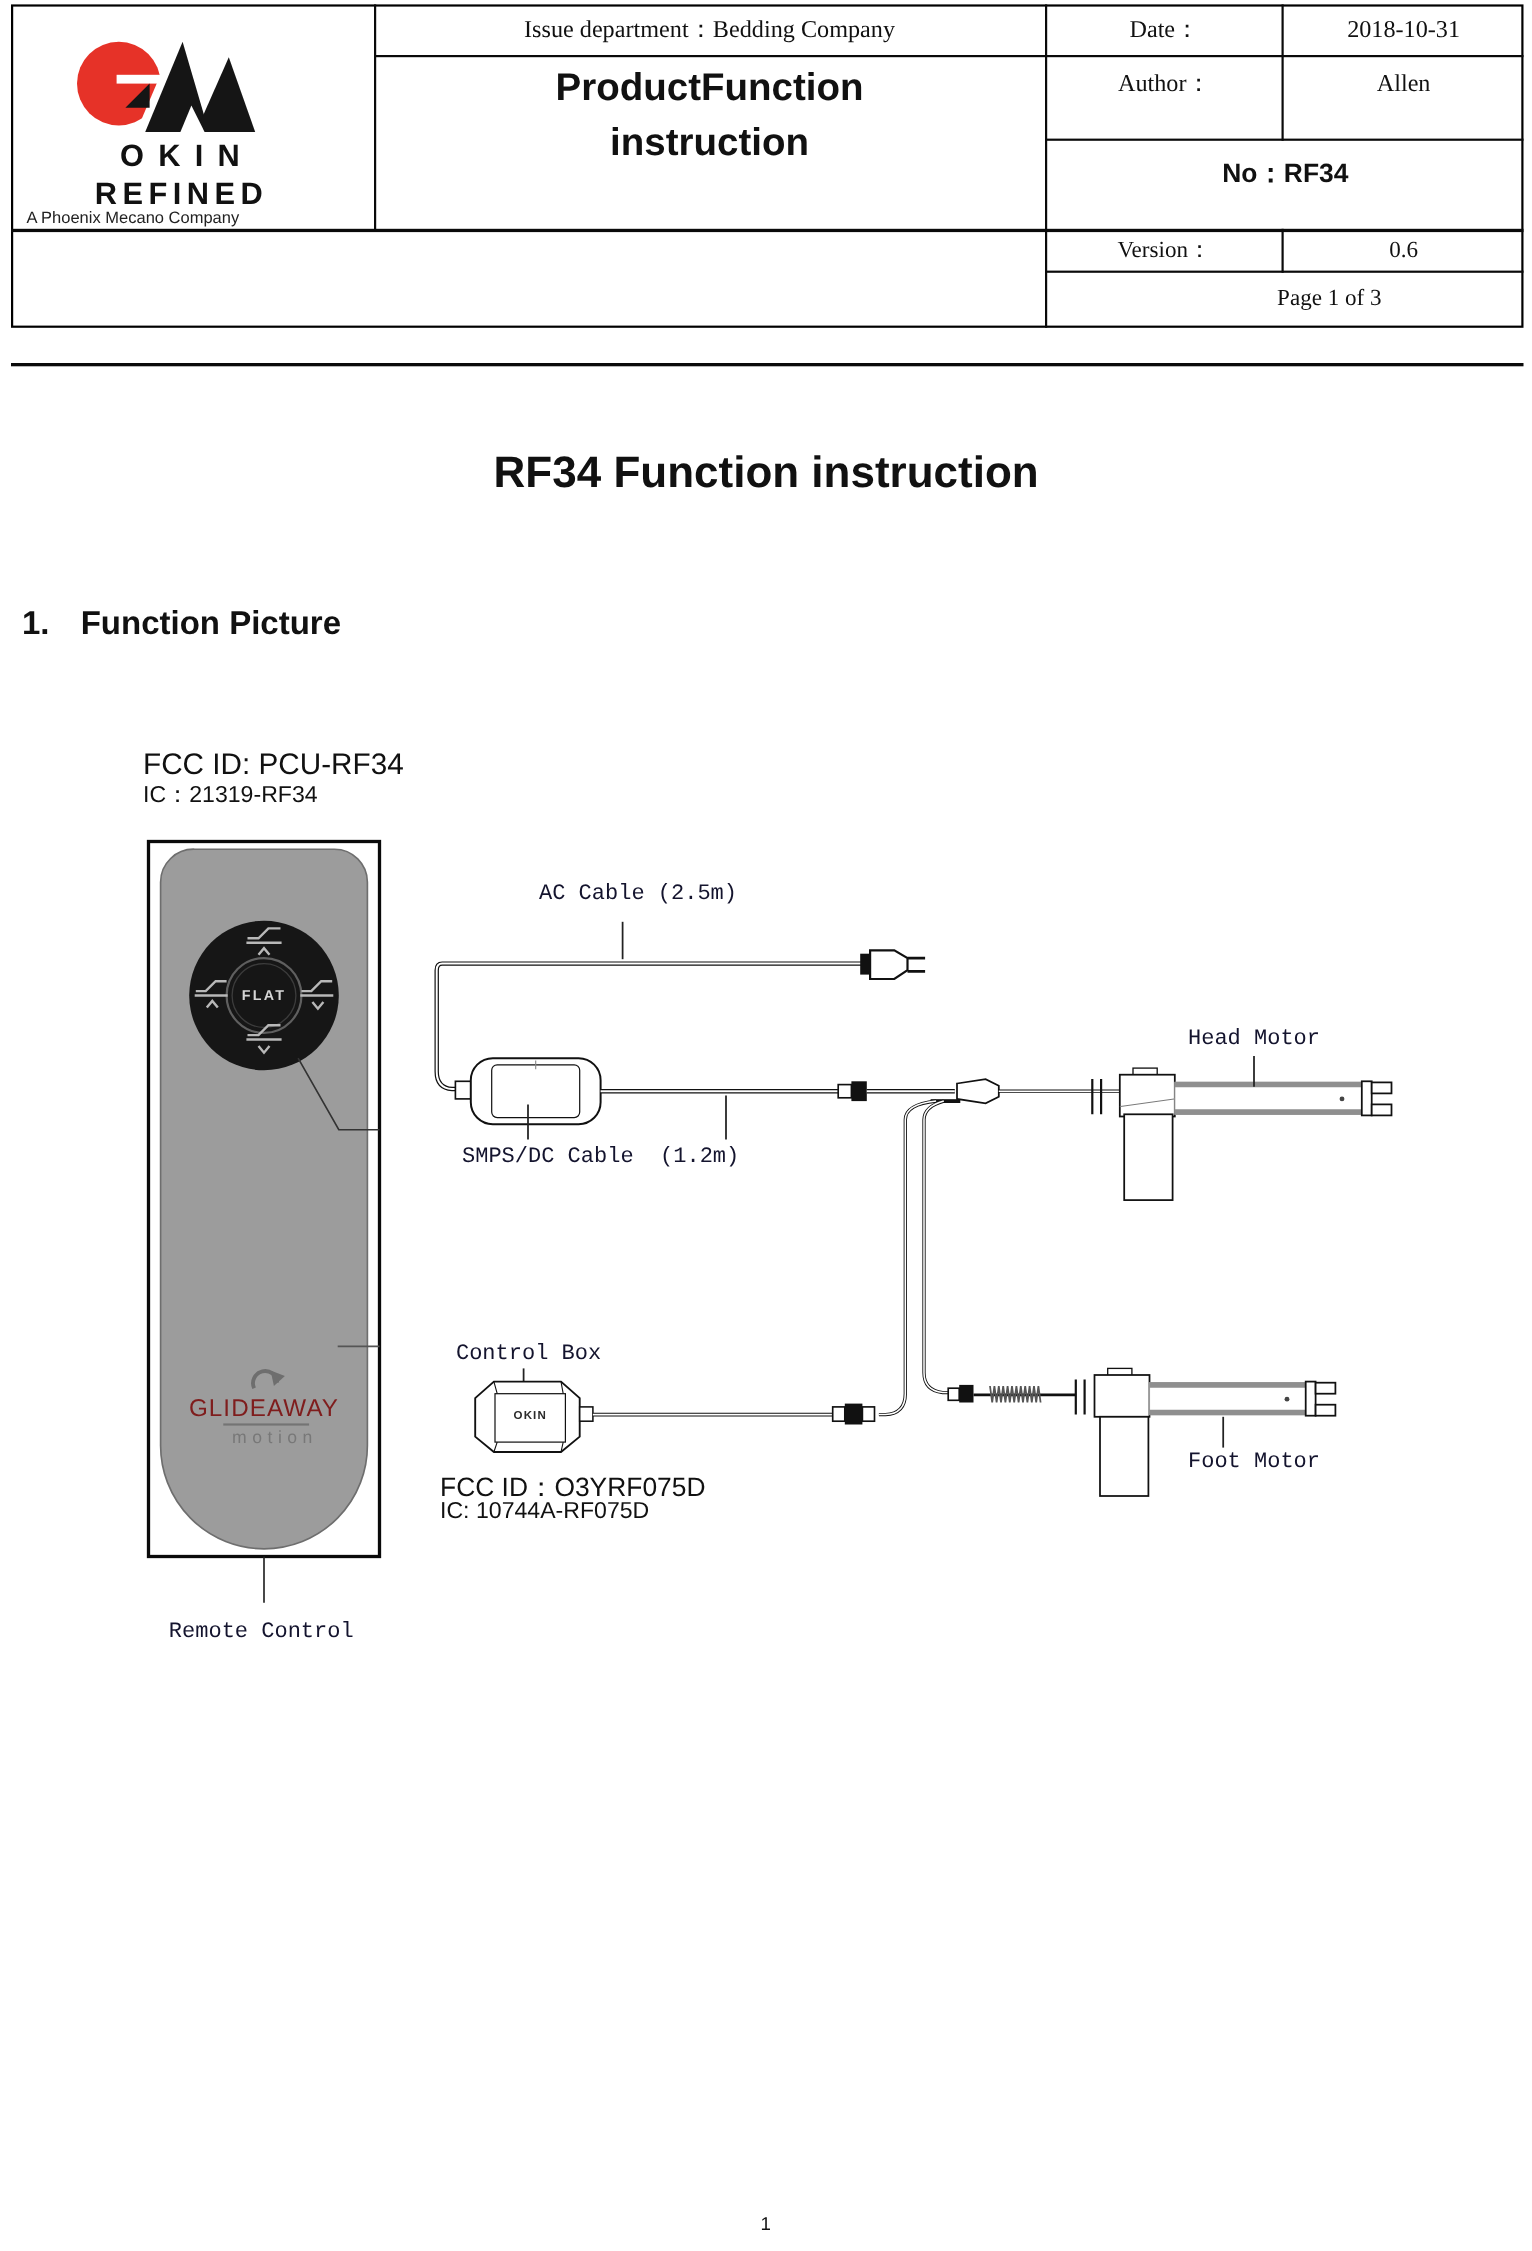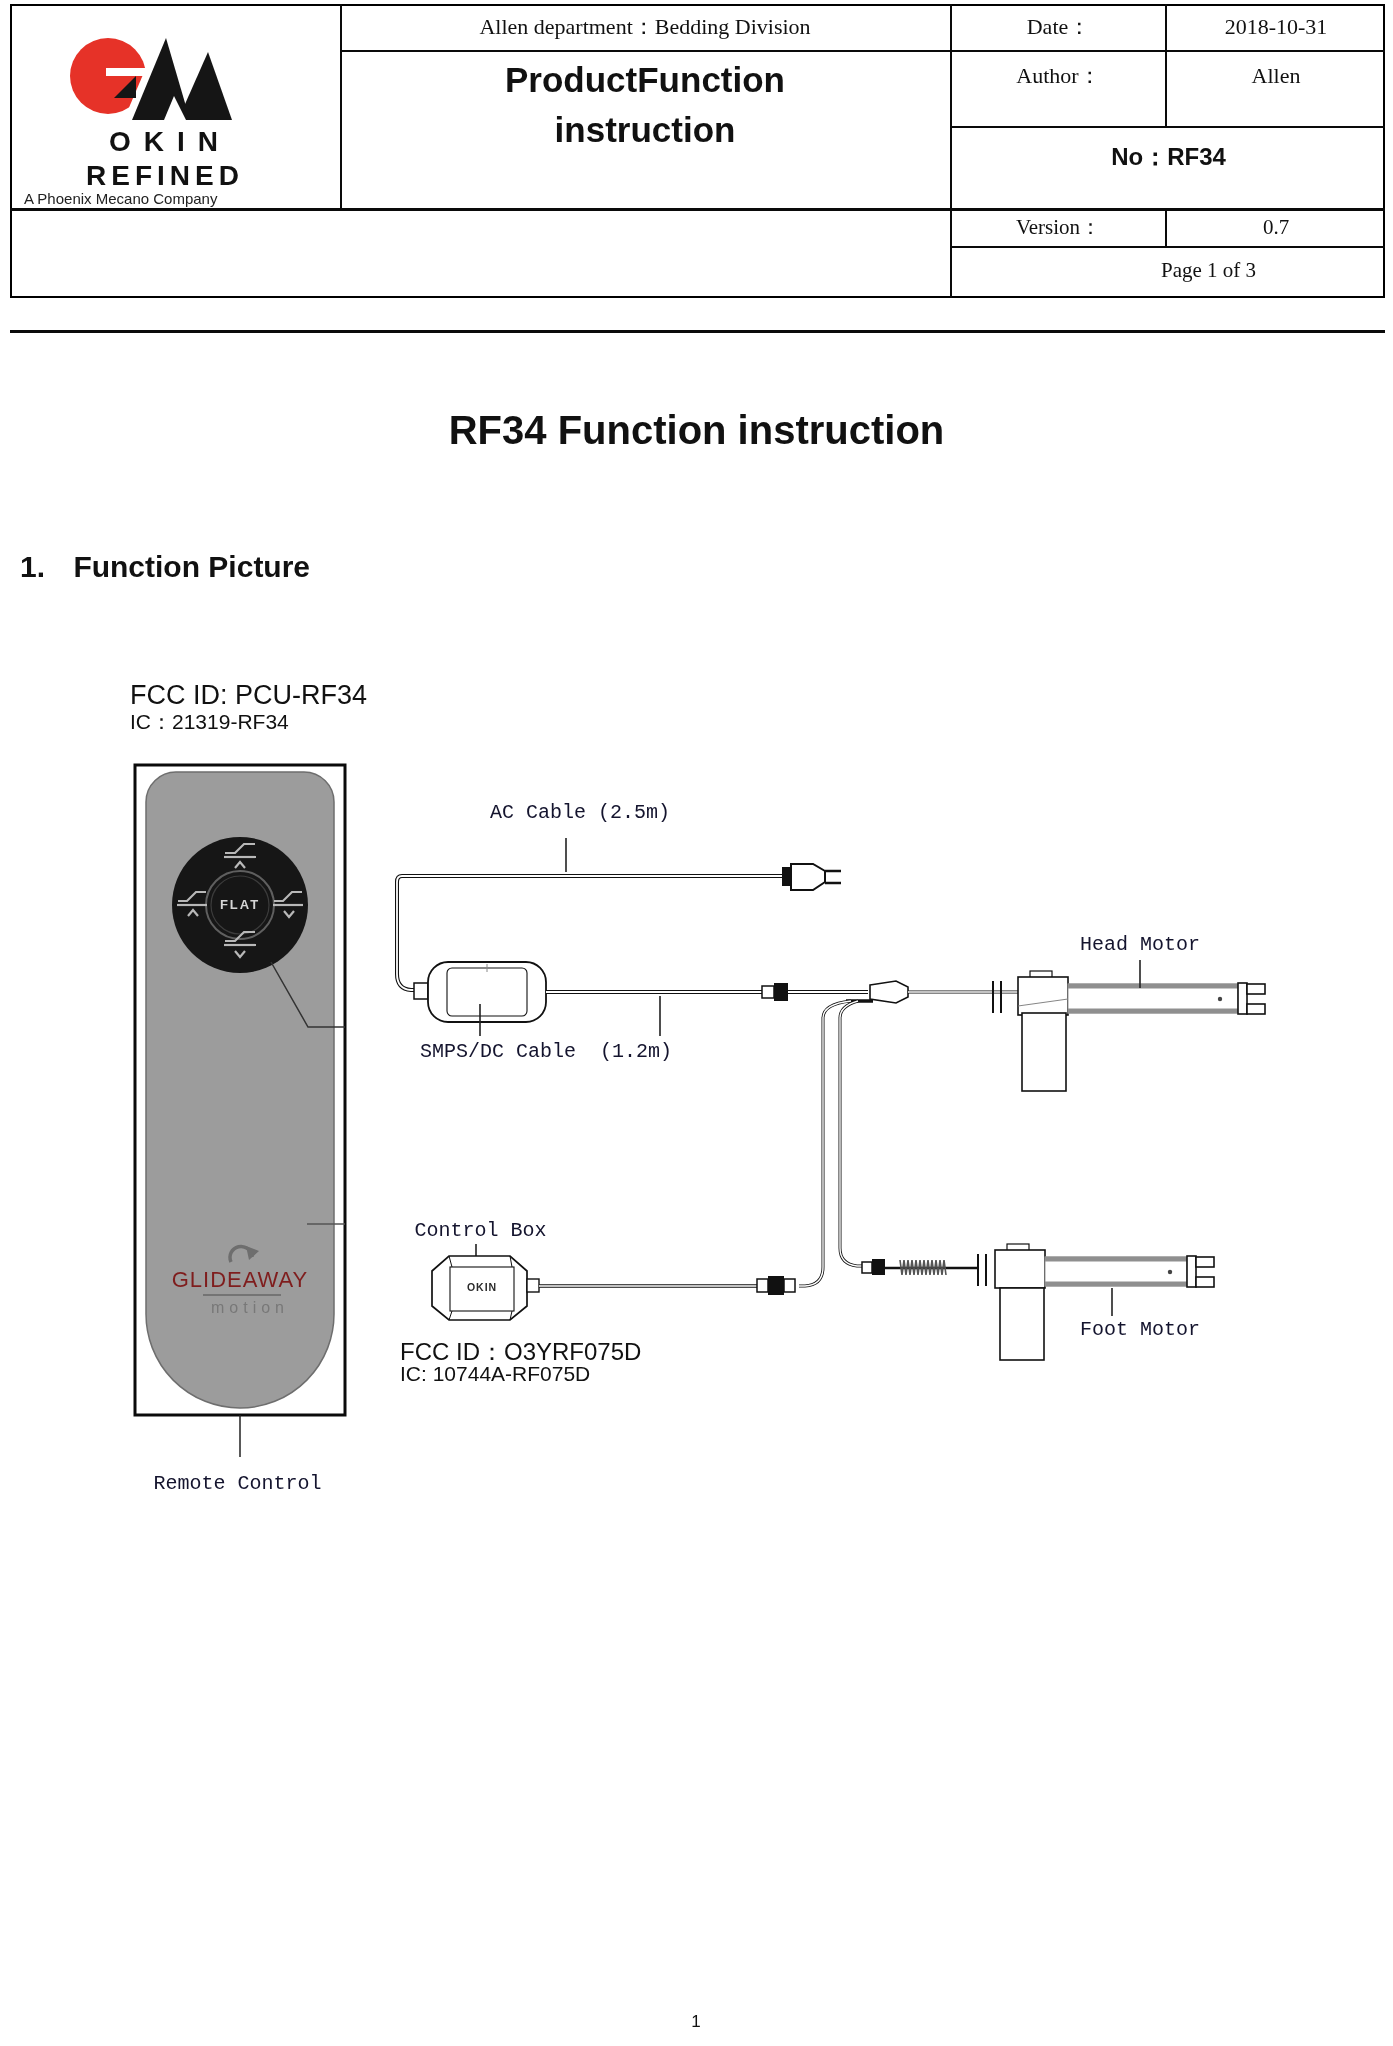--- a/index.html
+++ b/index.html
@@ -150,32 +150,32 @@
     <rect x="36" y="40" width="42" height="8" fill="#fff"></rect>
     <polygon points="44,70 66,48 66,70" fill="#151515"></polygon>
     <polygon points="62,92 96,10 120,92" fill="#151515"></polygon>
     <polygon points="108,92 138,24 162,92" fill="#151515"></polygon>
     <polygon points="94,92 104,68 116,92" fill="#fff"></polygon>
   </svg>
   <div class="abs ctr" style="left:60px;top:126px;width:220px;font-weight:bold;font-size:28px;letter-spacing:13px;">OKIN</div>
   <div class="abs ctr" style="left:40px;top:160px;width:250px;font-weight:bold;font-size:28px;letter-spacing:5px;">REFINED</div>
   <div class="abs" style="left:24px;top:190px;font-size:15px;color:#222;">A Phoenix Mecano Company</div>
 
-  <div class="cell serif" style="left:342px;top:4px;width:606px;height:46px;font-size:22px;">Allen department：Bedding Division</div>
+  <div class="cell serif" style="left:342px;top:4px;width:606px;height:46px;font-size:22px;">Issue department：Bedding Company</div>
   <div class="abs ctr" style="left:342px;top:60px;width:606px;font-weight:bold;font-size:35px;">ProductFunction</div>
   <div class="abs ctr" style="left:342px;top:110px;width:606px;font-weight:bold;font-size:35px;">instruction</div>
 
   <div class="cell serif" style="left:952px;top:4px;width:213px;height:46px;font-size:22px;">Date：</div>
   <div class="cell serif" style="left:1167px;top:4px;width:218px;height:46px;font-size:22px;">2018-10-31</div>
   <div class="cell serif" style="left:952px;top:52px;width:213px;height:48px;font-size:22px;">Author：</div>
   <div class="cell serif" style="left:1167px;top:52px;width:218px;height:48px;font-size:22px;">Allen</div>
   <div class="cell" style="left:952px;top:128px;width:433px;height:58px;font-weight:bold;font-size:24px;">No：RF34</div>
 
   <div class="cell serif" style="left:952px;top:208px;width:213px;height:38px;font-size:21px;">Version：</div>
-  <div class="cell serif" style="left:1167px;top:208px;width:218px;height:38px;font-size:21px;">0.7</div>
+  <div class="cell serif" style="left:1167px;top:208px;width:218px;height:38px;font-size:21px;">0.6</div>
   <div class="cell serif" style="left:952px;top:248px;width:433px;height:44px;font-size:21px;padding-left:40px;">Page 1 of 3</div>
 
   <div class="bl" style="left:10px;top:330px;width:1375px;height:3px;"></div>
 
   <div class="abs ctr" style="left:0;top:408px;width:1393px;font-weight:bold;font-size:40px;">RF34 Function instruction</div>
 
   <div class="abs" style="left:20px;top:550px;font-weight:bold;font-size:30px;">
     <span>1.</span>
     <span style="margin-left:20px;">Function Picture</span>
   </div>

